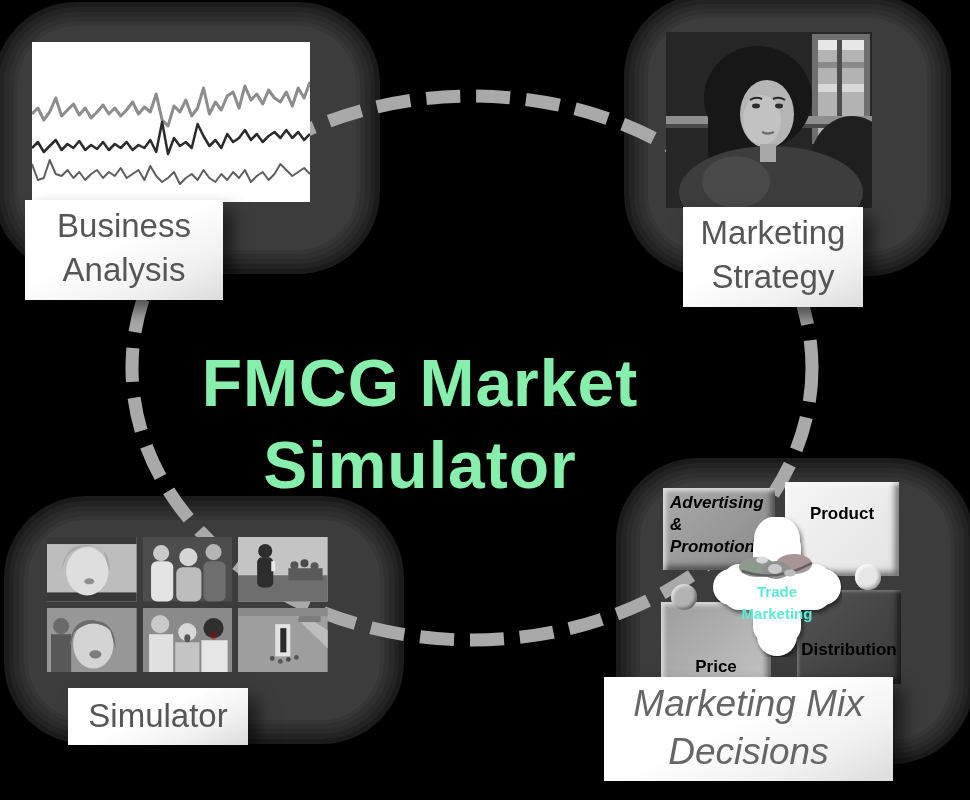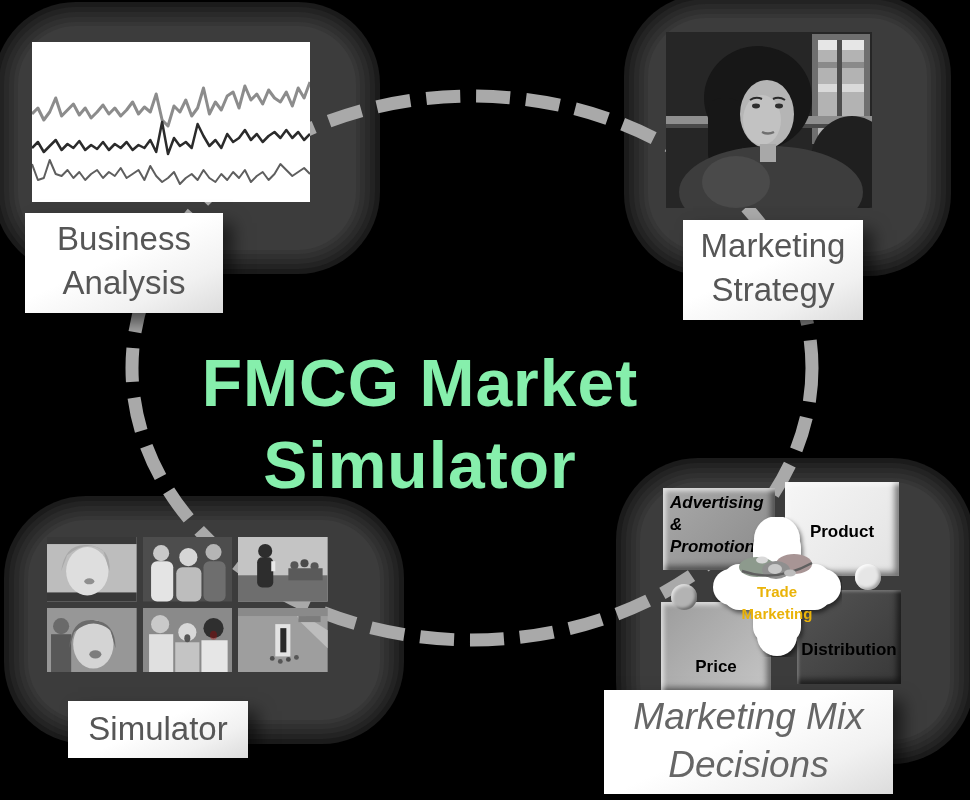--- a/index.html
+++ b/index.html
@@ -15,21 +15,21 @@
   .panel-tr{left:648px;top:18px;width:279px;height:234px;}
   .panel-bl{left:28px;top:520px;width:352px;height:200px;}
   .panel-br{left:640px;top:482px;width:310px;height:258px;}
 
   
   .connector{position:absolute;inset:0;z-index:2;pointer-events:none;}
 
   
   .label-box{position:absolute;z-index:4;text-align:center;color:#565656;
              background:linear-gradient(155deg,#ffffff 45%,#f1f1f1 75%,#dcdcdc 100%);
-             box-shadow:10px 10px 16px rgba(0,0,0,.55);margin-top:13px;}
+             box-shadow:10px 10px 16px rgba(0,0,0,.55);}
   .label-box .ln{display:block;}
   .lb-ba{left:25px;top:200px;width:198px;height:96px;font-size:33px;line-height:44px;padding-top:4px;}
   .lb-ms{left:683px;top:207px;width:180px;height:96px;font-size:33px;line-height:44px;padding-top:4px;}
   .lb-ex{left:68px;top:688px;width:180px;height:57px;font-size:33px;line-height:55px;}
   .lb-mm{left:604px;top:677px;width:289px;height:101px;font-size:37px;line-height:48px;padding-top:3px;color:#666;font-style:italic;}
 
   
   .title{position:absolute;left:90px;top:342px;width:660px;z-index:2;text-align:center;
          color:#7c7c7c;font-size:66px;font-weight:bold;line-height:82px;letter-spacing:1px;}
   .title .ln{display:block;}
@@ -46,37 +46,37 @@
   .film-grid svg{width:100%;height:100%;display:block;}
 
   
   .puzzle{position:absolute;left:653px;top:480px;width:250px;height:215px;z-index:3;}
   .piece{position:absolute;color:#000;font-weight:bold;
          box-shadow:inset 3px 3px 4px rgba(255,255,255,.65),inset -4px -4px 6px rgba(0,0,0,.5);}
   .pc-adv{left:10px;top:8px;width:112px;height:82px;font-size:17px;line-height:22px;
           padding:4px 0 0 7px;box-sizing:border-box;
           background:linear-gradient(135deg,#a9a9a9,#8a8a8a);font-style:italic;}
   .pc-prod{left:132px;top:2px;width:114px;height:94px;font-size:17px;text-align:center;
-           padding-top:40px;box-sizing:border-box;
+           padding-top:22px;box-sizing:border-box;
            background:linear-gradient(135deg,#f6f6f6,#e2e2e2);}
   .pc-price{left:8px;top:122px;width:110px;height:90px;font-size:17px;text-align:center;
             padding-top:55px;box-sizing:border-box;
             background:linear-gradient(315deg,#c6c6c6,#9c9c9c);}
   .pc-dist{left:144px;top:110px;width:104px;height:94px;font-size:17px;text-align:center;
            padding-top:50px;box-sizing:border-box;
            background:linear-gradient(135deg,#555555,#383838);
            box-shadow:inset 2px 2px 3px rgba(255,255,255,.25),inset -4px -4px 6px rgba(0,0,0,.6);}
   .knob{position:absolute;border-radius:50%;}
   .kb-price{left:18px;top:104px;width:26px;height:26px;background:#b3b3b3;
             box-shadow:inset 2px 2px 3px rgba(255,255,255,.6),inset -2px -2px 3px rgba(0,0,0,.4);}
   .kb-prod{left:202px;top:84px;width:26px;height:26px;background:#e6e6e6;
            box-shadow:inset 2px 2px 3px rgba(255,255,255,.8),inset -2px -2px 3px rgba(0,0,0,.3);}
   .center-piece{position:absolute;left:59px;top:37px;width:130px;height:140px;}
   .center-piece svg{position:absolute;inset:0;}
-  .center-text{position:absolute;left:0;width:130px;text-align:center;color:#eab308;
+  .center-text{position:absolute;left:0;width:130px;text-align:center;color:#5eead4;
                font-weight:bold;font-size:15px;line-height:18px;}
   .ct-1{top:66px;} .ct-2{top:88px;}
 </style>
 </head>
 <body>
 
 <div class="stage">
 
   <div class="panel panel-tl"></div>
   <div class="panel panel-tr"></div>

